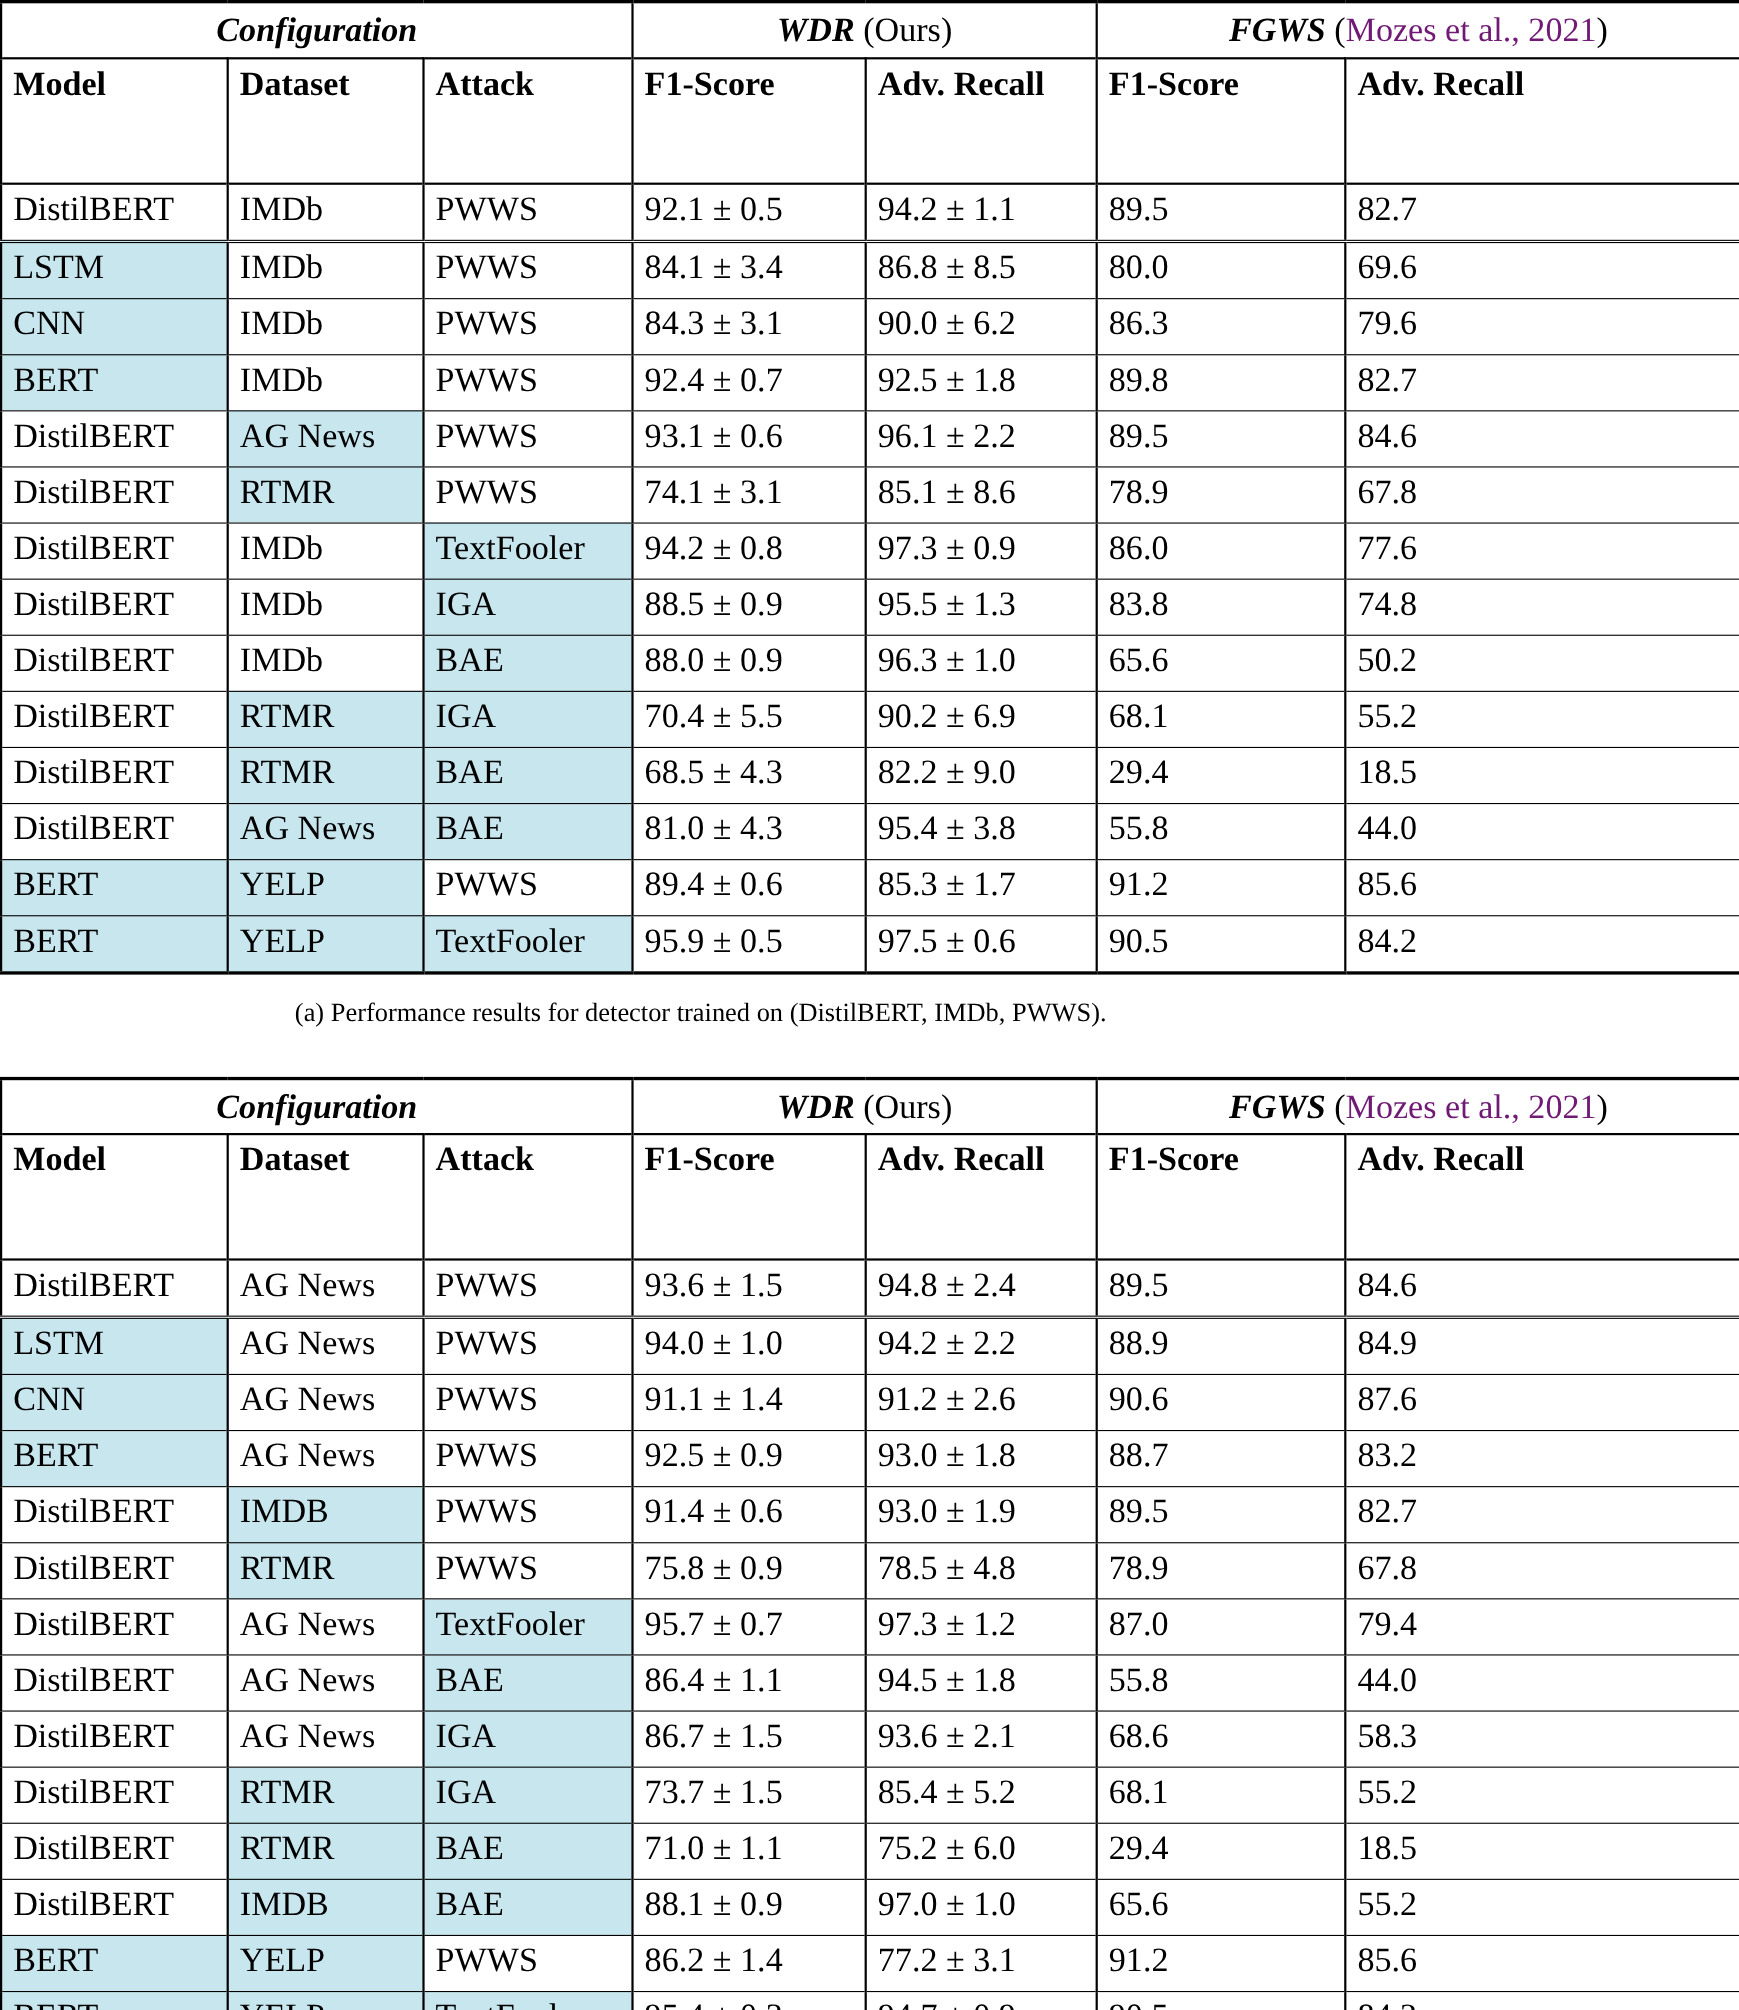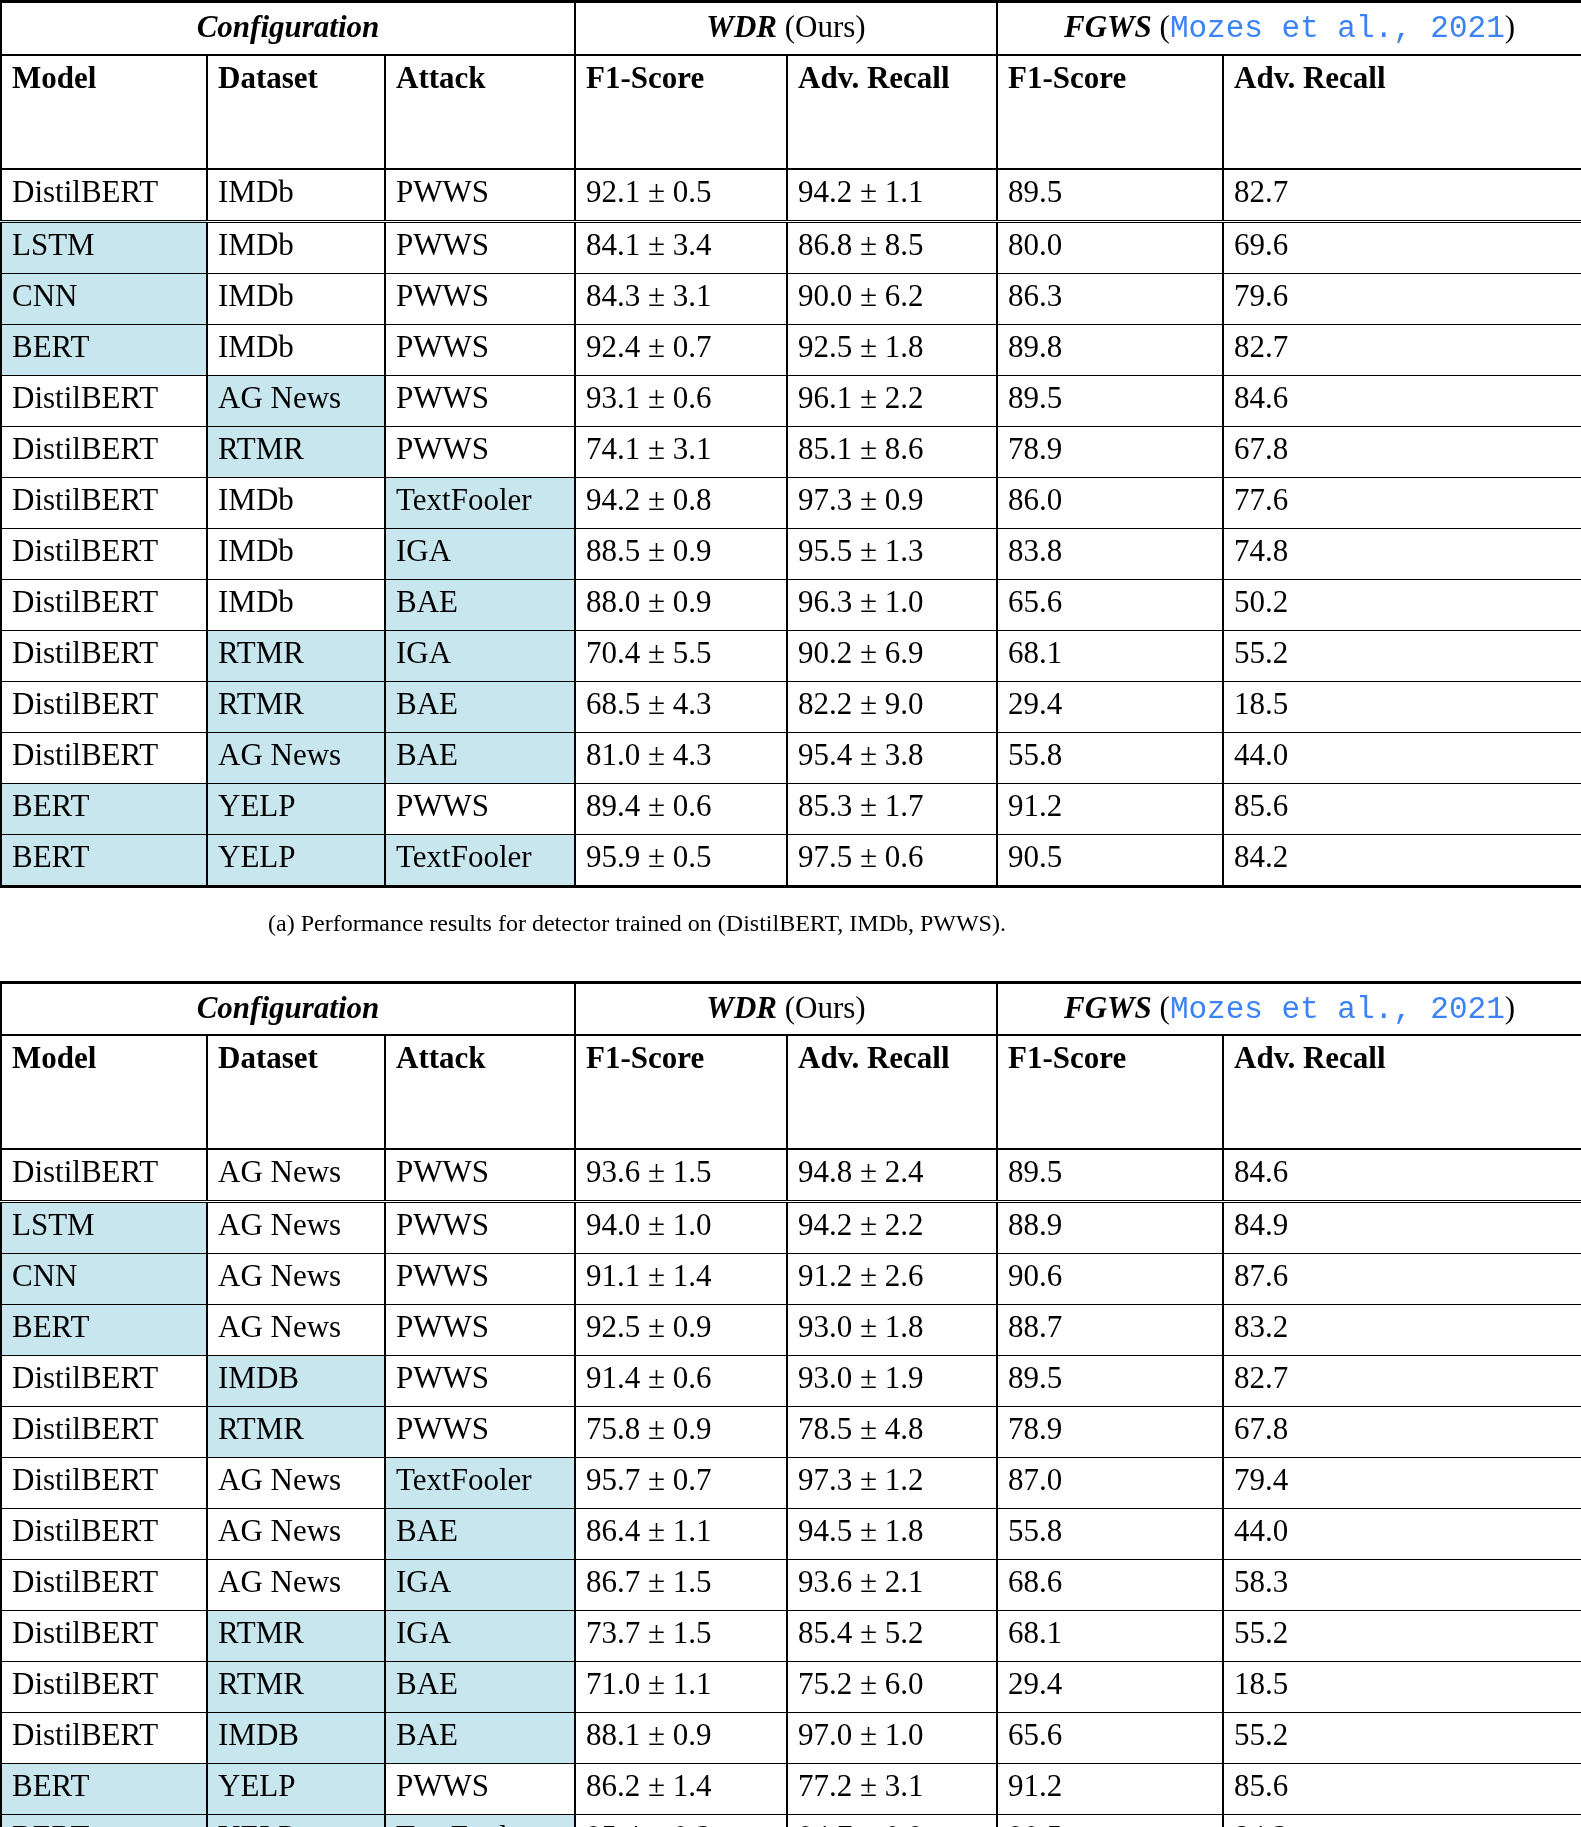--- a/index.html
+++ b/index.html
@@ -54,22 +54,21 @@
     padding-top: 6px;
     padding-bottom: 6px;
   }
   tr.group-head td .plain {
     font-style: normal;
     font-weight: normal;
   }
   tr.group-head td .cite {
     font-style: normal;
     font-weight: normal;
-    color: #3b82f6;
-    font-family: Liberation Mono, monospace;
+    color: #701a75;
   }
   tr.col-head td {
     font-weight: bold;
     vertical-align: top;
     height: 104px;
   }
   .toprule td { border-top: 3px solid #000; }
   .botrule td { border-bottom: 3px solid #000; }
   .midrule td { border-top: 2px solid #000; }
   .doublerule td { border-top: 3px double #000; }

